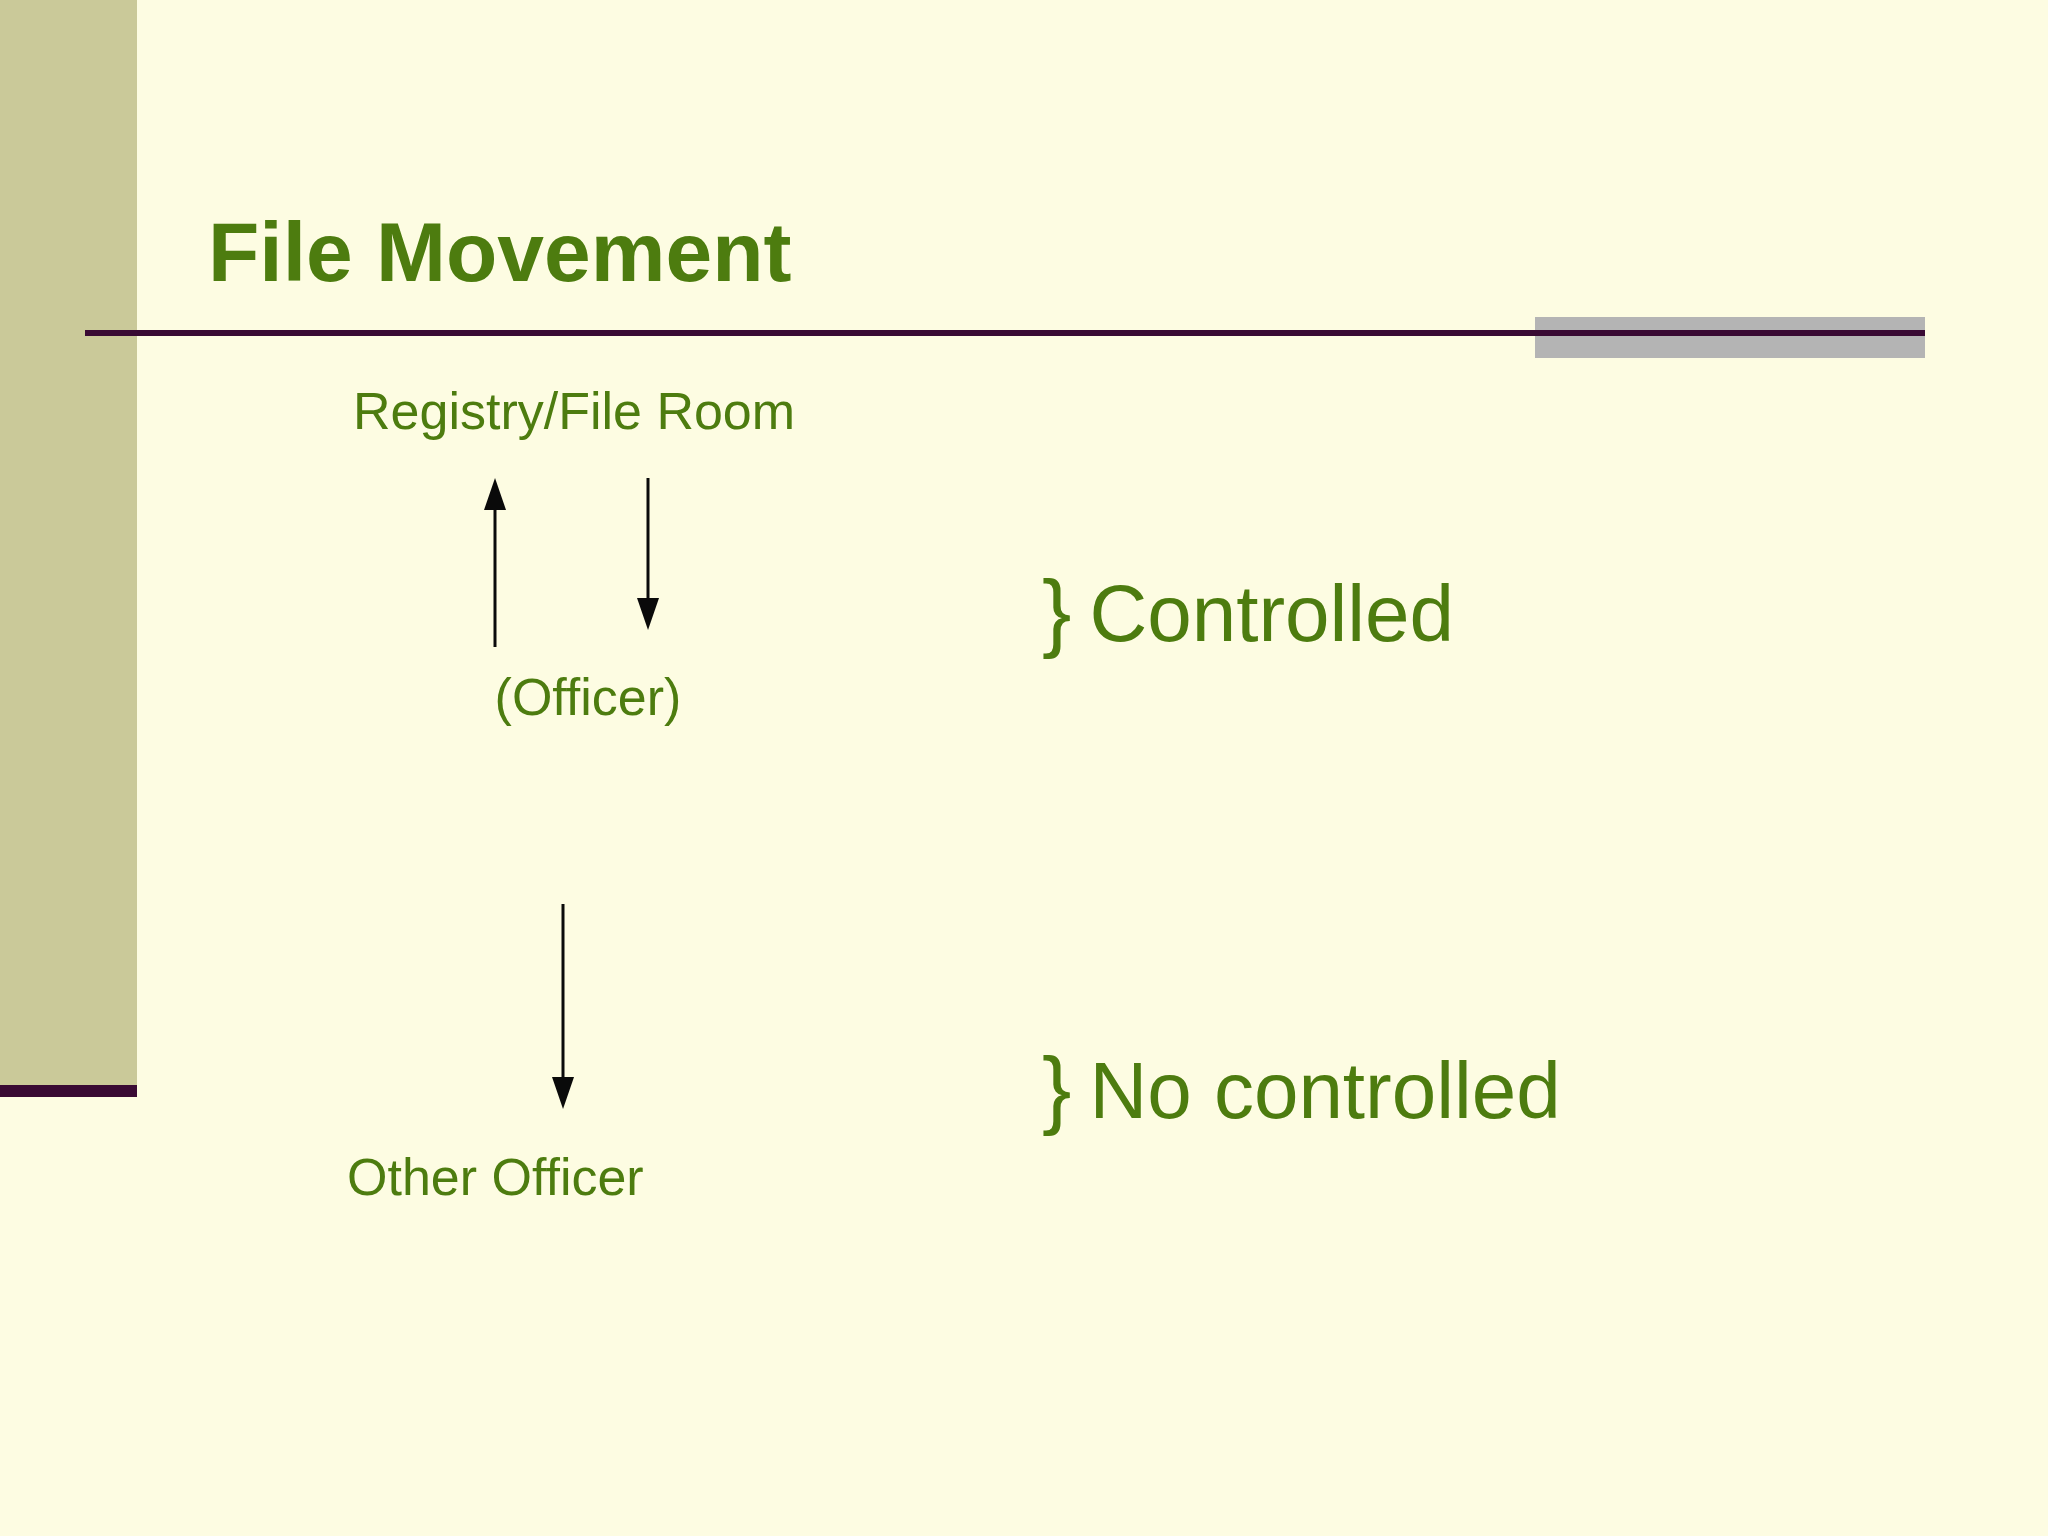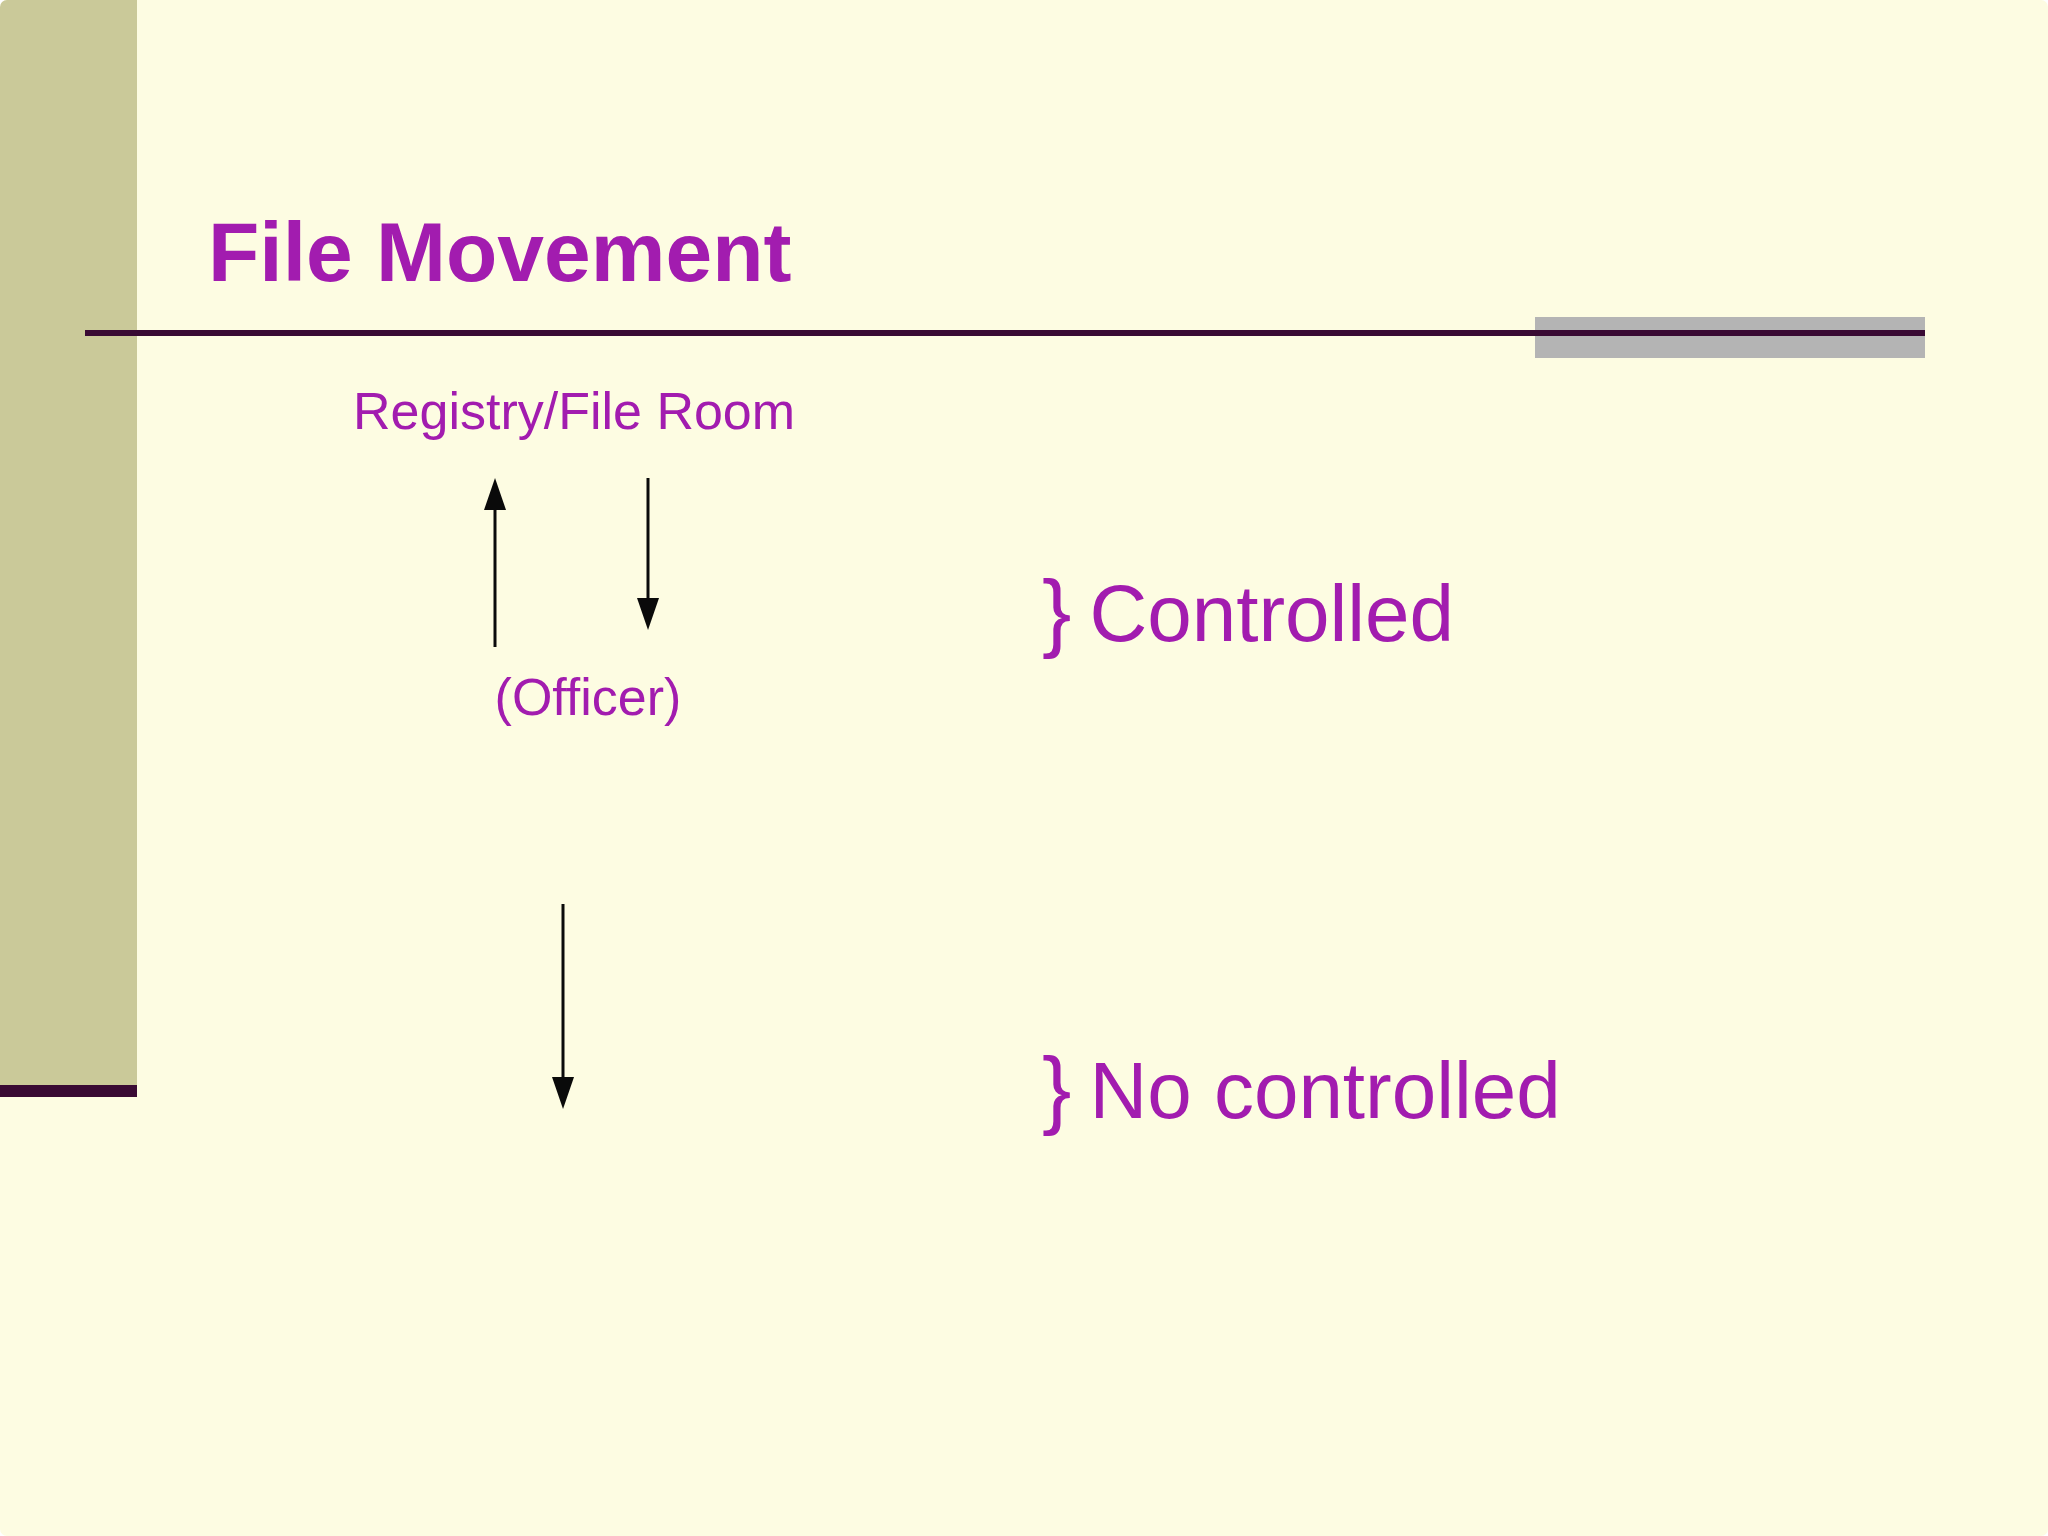--- a/index.html
+++ b/index.html
@@ -6,22 +6,21 @@
     margin: 0;
     padding: 0;
   }
   .slide {
     position: relative;
     width: 2048px;
     height: 1536px;
     background: #fdfce2;
     overflow: hidden;
     font-family: "Liberation Sans", "DejaVu Sans", sans-serif;
-    color: #a21caf;
-    border-radius: 7px;
+    color: #4d7c0f;
   }
   
   .side-bar {
     position: absolute;
     left: 0; top: 0;
     width: 137px; height: 1085px;
     background: #cac999;
   }
   .side-bar-footer {
     position: absolute;
@@ -92,20 +91,21 @@
 
   <div class="gray-accent"></div>
   <div class="title-rule"></div>
 
   <div class="node node-registry">Registry/File Room</div>
 
   <div class="node node-user">
     <div>(Officer)</div>
   </div>
 
+  <div class="node node-other-officer">Other Officer</div>
 
   <div class="annotation annotation-controlled">
     <span class="brace">}</span><span>Controlled</span>
   </div>
 
   <div class="annotation annotation-no-controlled">
     <span class="brace">}</span><span>No controlled</span>
   </div>
 
   <svg class="arrow-layer" viewBox="0 0 2048 1536" xmlns="http://www.w3.org/2000/svg">

